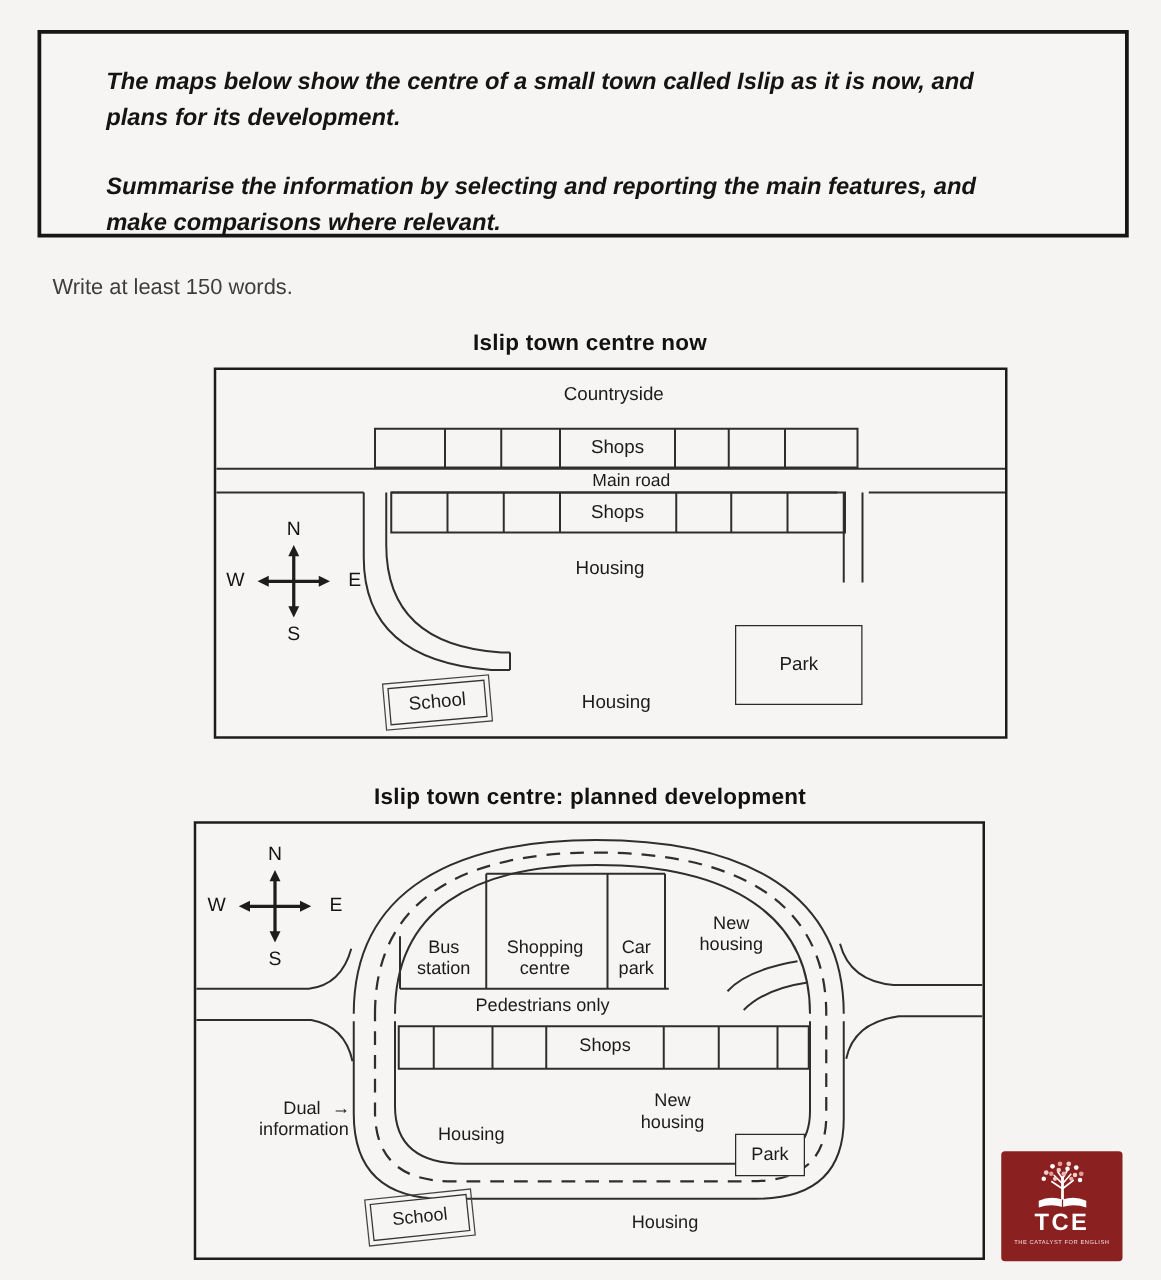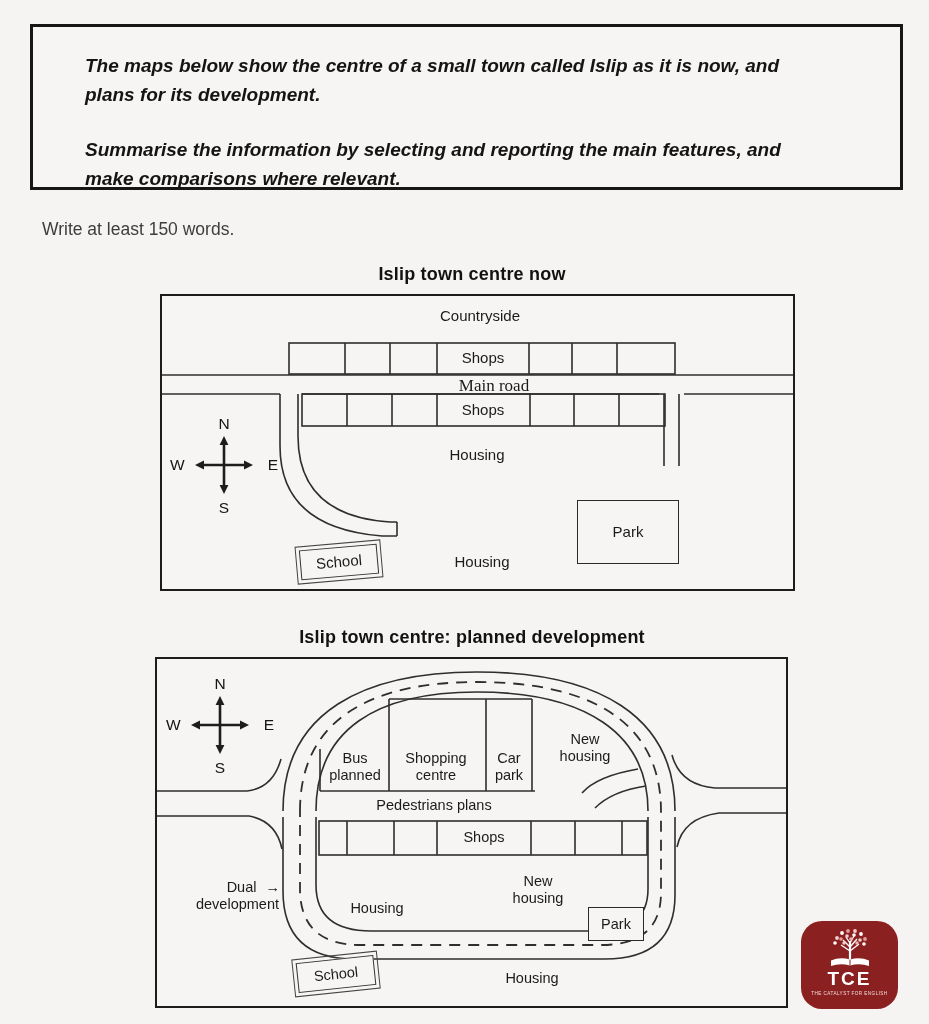--- a/index.html
+++ b/index.html
@@ -27,40 +27,40 @@
           display:flex;align-items:center;justify-content:center;background:#f7f5f3;}
   
   .compass{position:absolute;width:96px;height:96px;}
   .compass span{position:absolute;font-size:15.5px;color:#141414;}
   .compass .n{top:-2px;left:50%;transform:translateX(-50%);}
   .compass .s{bottom:-4px;left:50%;transform:translateX(-50%);}
   .compass .w{left:-6px;top:50%;transform:translateY(-50%);}
   .compass .e{right:-6px;top:50%;transform:translateY(-50%);}
   .compass svg{position:absolute;left:19px;top:19px;}
   
-  .logo{position:absolute;left:801px;top:921px;width:97px;height:88px;border-radius:21px;
+  .logo{position:absolute;left:801px;top:921px;width:97px;height:88px;border-radius:3px;
         background:#8b2020;display:flex;flex-direction:column;align-items:center;}
   .logo-text{color:#ffffff;font-size:19px;font-weight:bold;letter-spacing:2px;line-height:1;margin-top:1px;}
   .logo-tagline{color:#f2dcdc;font-size:4.6px;letter-spacing:.45px;margin-top:3px;white-space:nowrap;}
 </style>
 </head>
 <body>
 
 <div class="page">
 
   <div class="task-box">
     <p>The maps below show the centre of a small town called Islip as it is now, and plans for its development.</p>
     <p>Summarise the information by selecting and reporting the main features, and make comparisons where relevant.</p>
   </div>
 
   <div class="instruction">Write at least 150 words.</div>
 
   <div class="map-title" style="left:472px;top:264px;">Islip town centre now</div>
 
-  <div class="map m1" style="left:160px;top:294px;width:635px;height:297px;padding-left:32px;">
+  <div class="map m1" style="left:171px;top:294px;width:635px;height:297px;padding-left:32px;">
 
     <svg width="631" height="293" viewBox="0 0 631 293">
       <g stroke="#2e2e2e" stroke-width="1.6" fill="none">
 
         <g>
           <path d="M0,79 H631"></path>
           <path d="M0,98 H118"></path>
           <path d="M140,98 H497"></path>
           <path d="M522,98 H631"></path>
         </g>
@@ -82,21 +82,21 @@
         </g>
 
         <g>
           <path d="M502,98 V170 M517,98 V170"></path>
         </g>
       </g>
     </svg>
 
     <div class="lbl c" style="left:318px;top:11px;">Countryside</div>
     <div class="lbl c" style="left:321px;top:53px;">Shops</div>
-    <div class="lbl c" style="left:332px;top:80px;font-size:17px;font-family:Liberation Serif, serif;">Main road</div>
+    <div class="lbl c" style="left:332px;top:80px;font-size:14px;">Main road</div>
     <div class="lbl c" style="left:321px;top:105px;">Shops</div>
     <div class="lbl c" style="left:315px;top:150px;">Housing</div>
     <div class="lbl c" style="left:320px;top:257px;">Housing</div>
 
     <div class="box" style="left:415px;top:170px;width:102px;height:64px;">
       <span class="lbl" style="position:static;">Park</span>
     </div>
 
     <div class="school" style="left:138px;top:251px;width:76px;height:28px;transform:rotate(-5deg);">
       <span class="lbl" style="position:static;">School</span>
@@ -156,38 +156,38 @@
           <path d="M489,127 Q455,132 438,149"></path>
         </g>
 
         <g>
           <rect x="162" y="162" width="328" height="34"></rect>
           <path d="M190,162 V196 M237,162 V196 M280,162 V196 M374,162 V196 M418,162 V196 M465,162 V196"></path>
         </g>
       </g>
     </svg>
 
-    <div class="lbl wrap" style="left:164px;top:91px;width:68px;">Bus planned</div>
+    <div class="lbl wrap" style="left:164px;top:91px;width:68px;">Bus station</div>
     <div class="lbl wrap" style="left:233px;top:91px;width:92px;">Shopping centre</div>
     <div class="lbl wrap" style="left:330px;top:91px;width:44px;">Car park</div>
     <div class="lbl wrap" style="left:394px;top:72px;width:68px;">New housing</div>
-    <div class="lbl c" style="left:277px;top:138px;">Pedestrians plans</div>
+    <div class="lbl c" style="left:277px;top:138px;">Pedestrians only</div>
     <div class="lbl c" style="left:327px;top:170px;">Shops</div>
     <div class="lbl c" style="left:220px;top:241px;">Housing</div>
     <div class="lbl wrap" style="left:347px;top:214px;width:68px;">New housing</div>
     <div class="lbl c" style="left:375px;top:311px;">Housing</div>
 
     <div class="box" style="left:431px;top:214px;width:56px;height:34px;">
       <span class="lbl" style="position:static;">Park</span>
     </div>
 
     <div class="lbl wrap" style="left:8px;top:220px;width:114px;text-align:right;">
       <span>Dual</span>
       <span style="letter-spacing:-1px;margin-left:5px;">→</span><br>
-      <span>development</span>
+      <span>information</span>
     </div>
 
     <div class="school" style="left:140px;top:300px;width:76px;height:28px;transform:rotate(-6deg);">
       <span class="lbl" style="position:static;">School</span>
     </div>
 
     <div class="compass" style="left:15px;top:18px;">
       <span class="n">N</span>
       <span class="s">S</span>
       <span class="w">W</span>

